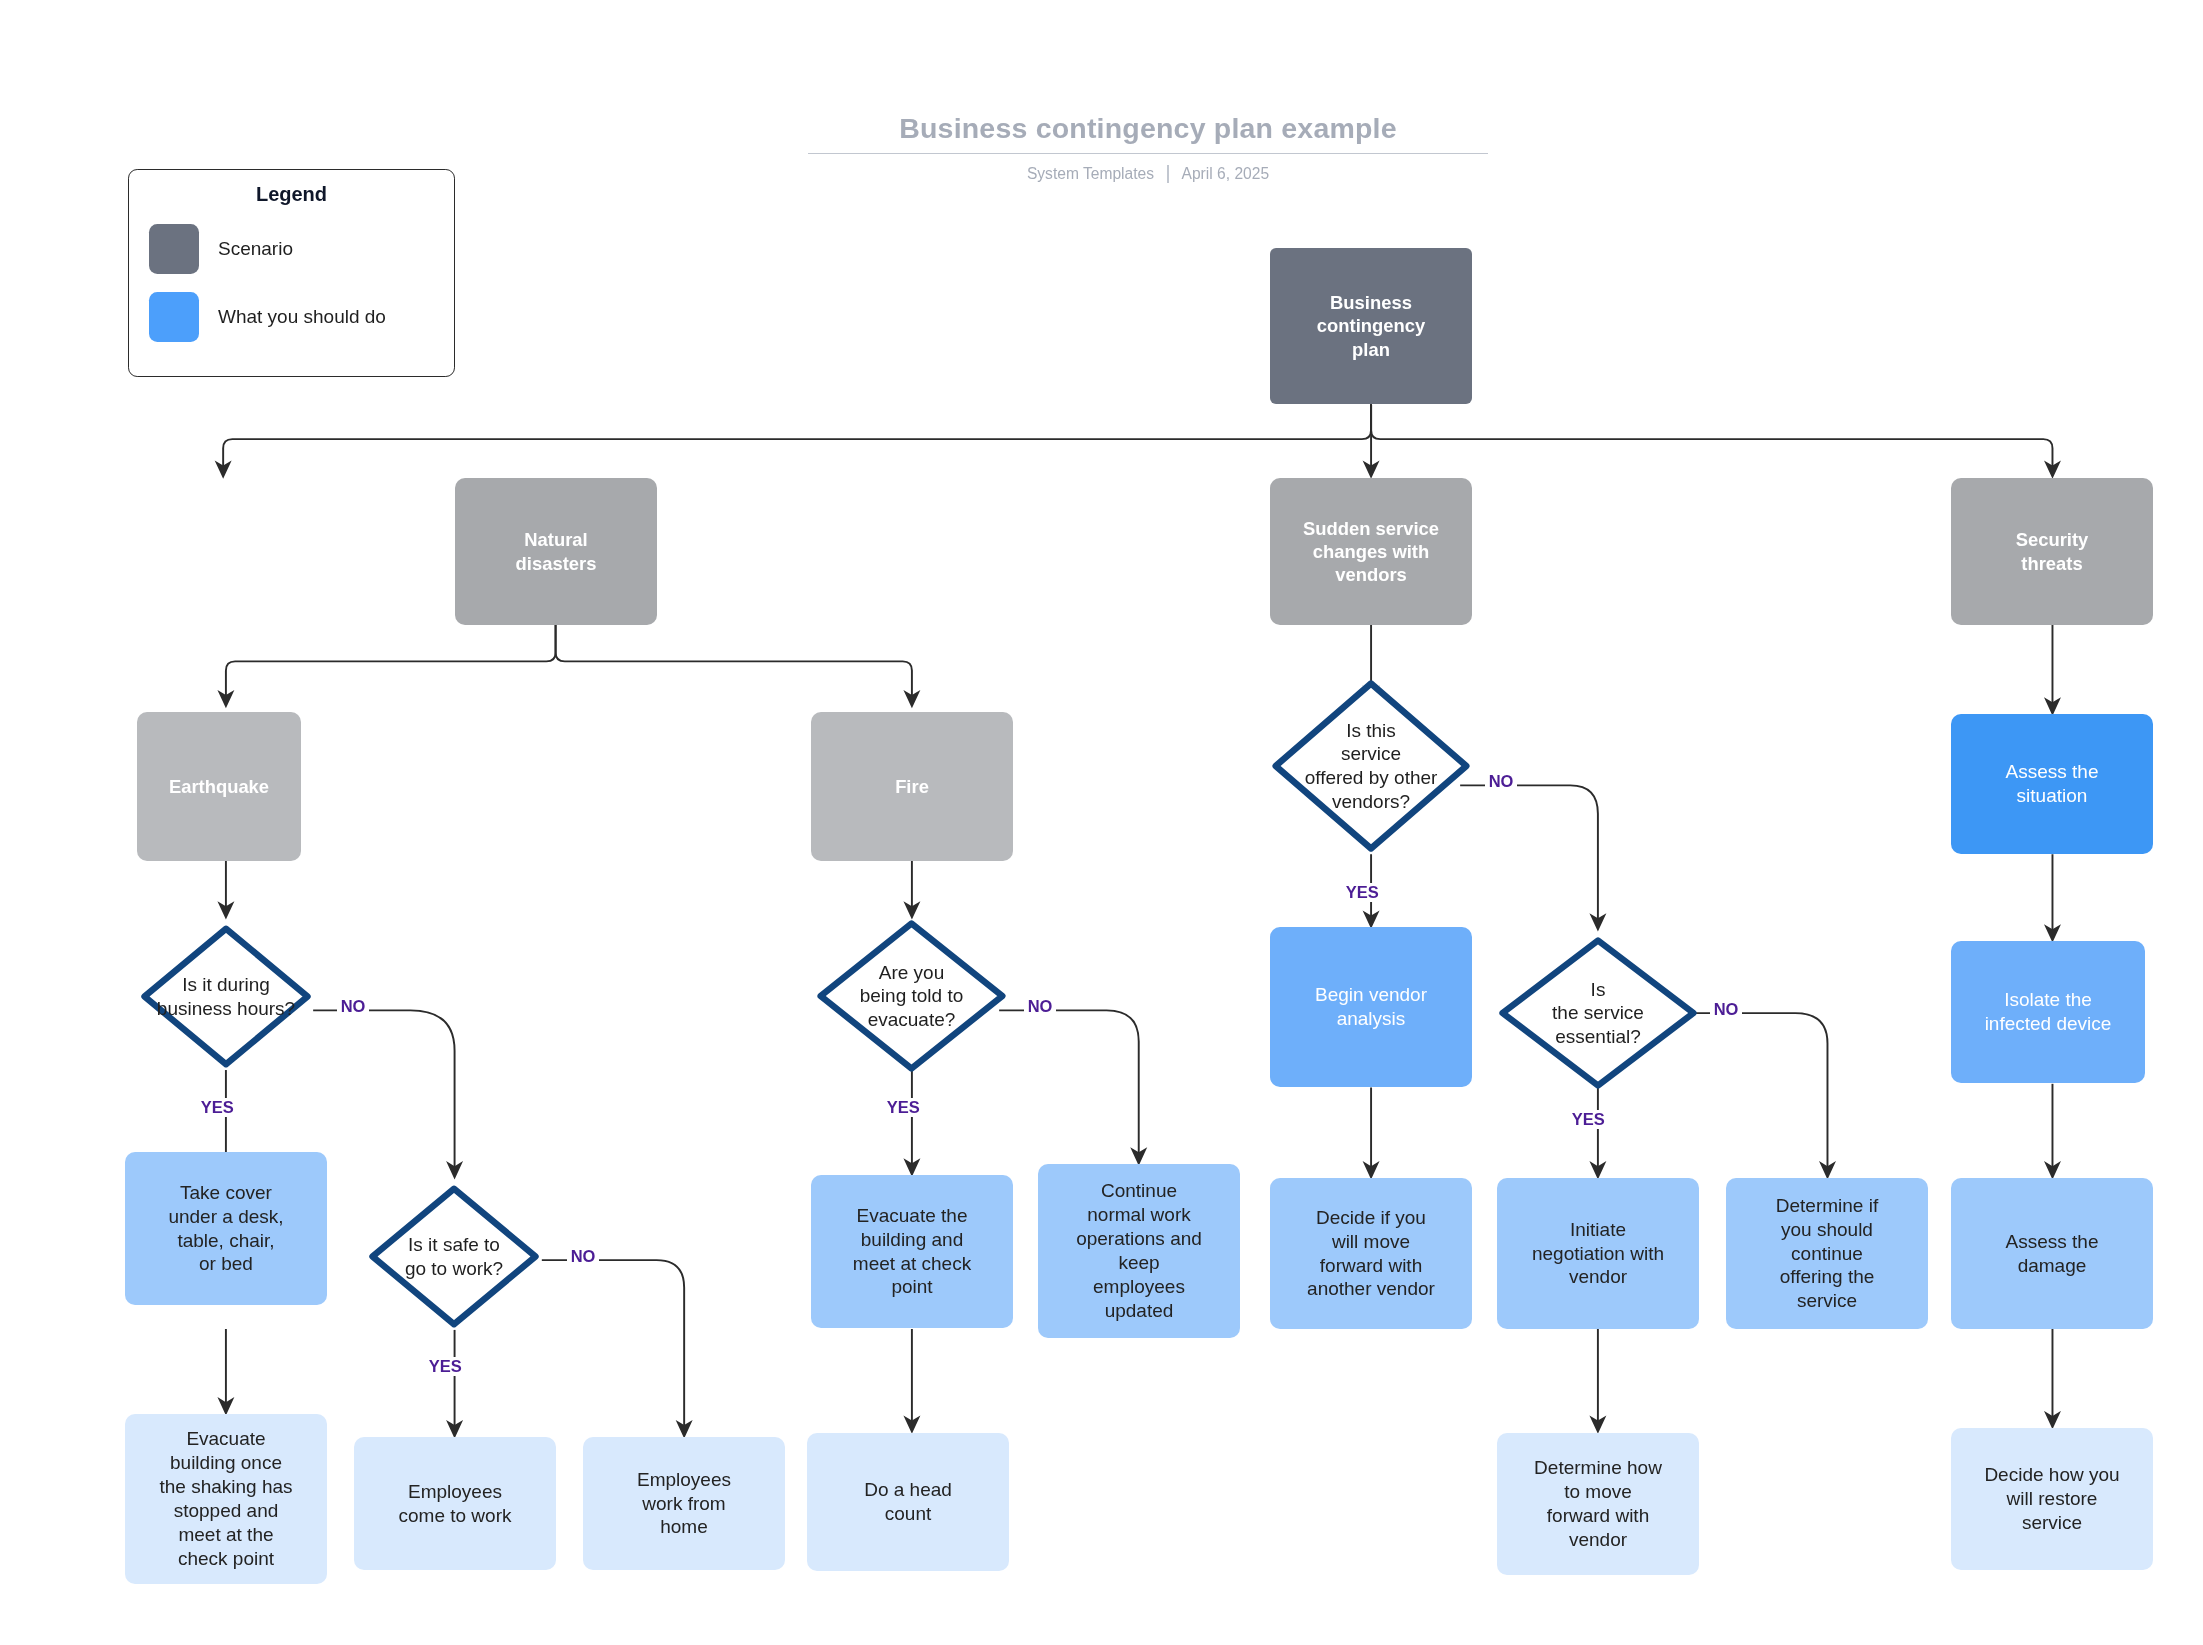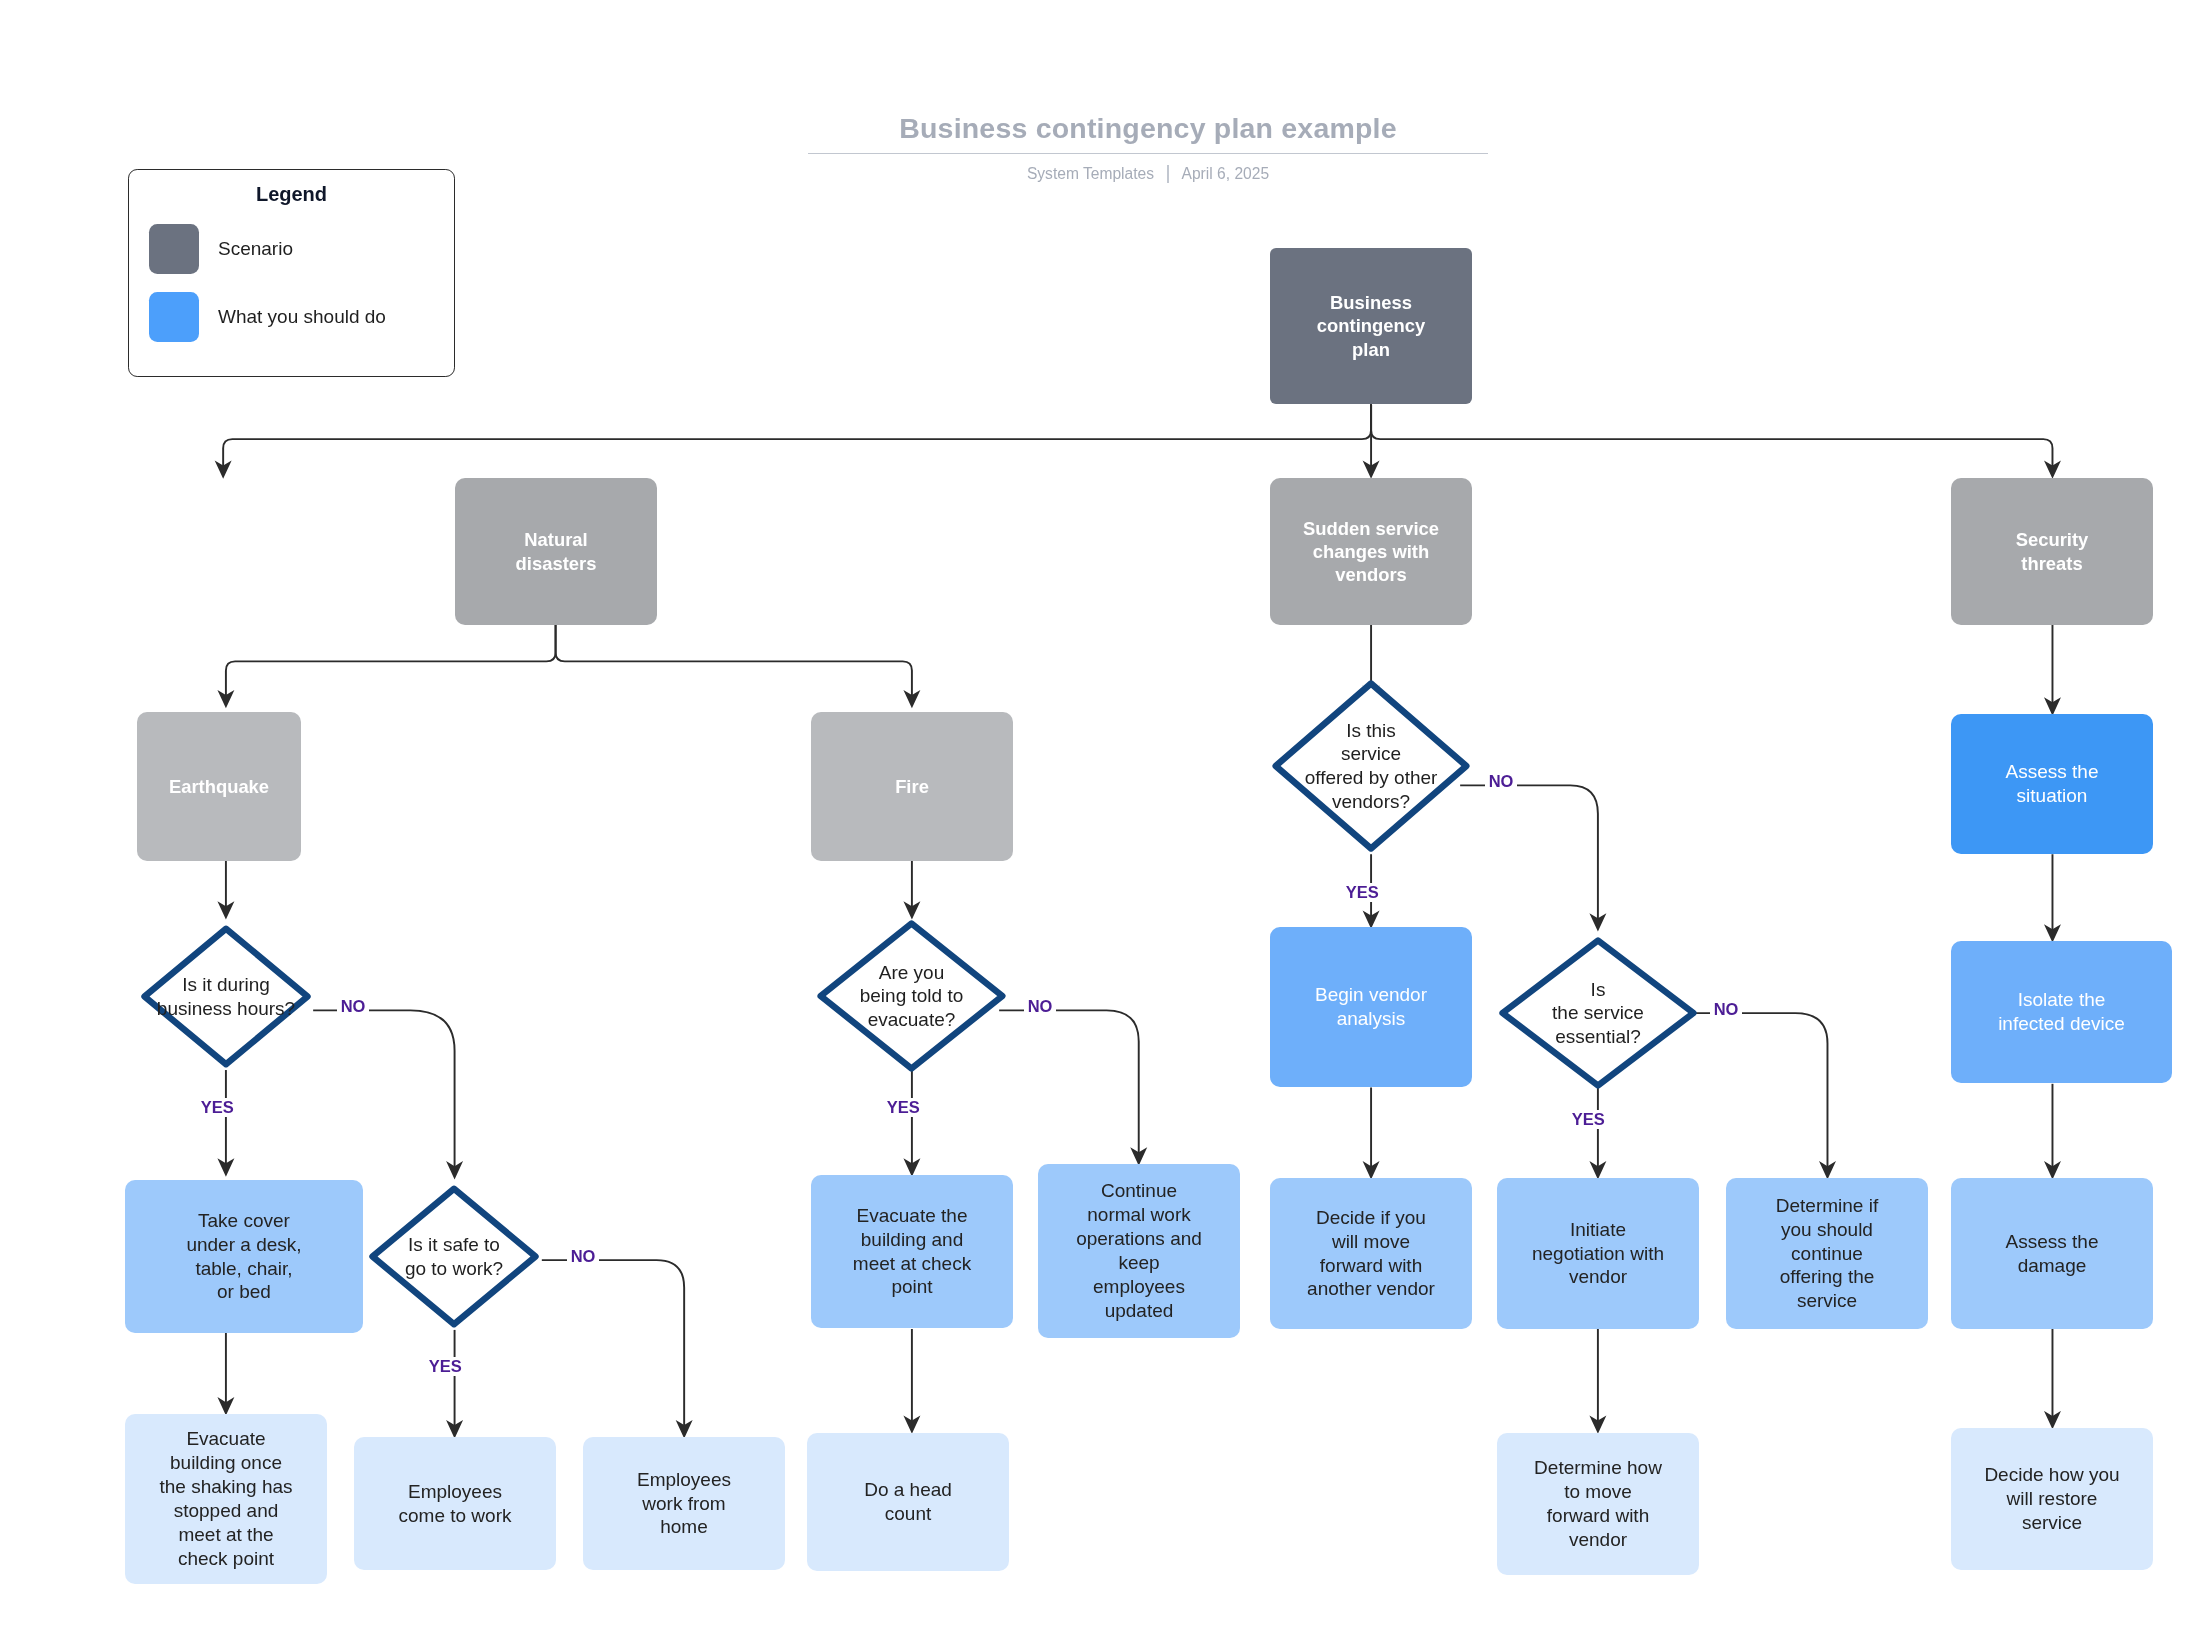--- a/index.html
+++ b/index.html
@@ -312,21 +312,21 @@
     <svg width="202" height="156" viewBox="0 0 220 170">
       <polygon points="110,6 214,85 110,164 6,85" fill="#ffffff" stroke="#11457e" stroke-width="7" stroke-linejoin="round"></polygon>
     </svg>
     <div class="diamond-label">Is
 the service
 essential?</div>
   </div>
   <div class="edge-label" style="left:1568px; top:1110px;">YES</div>
   <div class="edge-label" style="left:1710px; top:1000px;">NO</div>
 
-  <div class="node action-mid" style="left:125px; top:1180px; width:238px; height:153px;">Take cover
+  <div class="node action-mid" style="left:125px; top:1152px; width:202px; height:153px;">Take cover
 under a desk,
 table, chair,
 or bed</div>
 
   <div class="node action-mid" style="left:811px; top:1175px; width:202px; height:153px;">Evacuate the
 building and
 meet at check
 point</div>
 
   <div class="node action-mid" style="left:1038px; top:1164px; width:202px; height:174px;">Continue
@@ -350,21 +350,21 @@
 
   <div class="node action-mid" style="left:1726px; top:1178px; width:202px; height:151px;">Determine if
 you should
 continue
 offering the
 service</div>
 
   <div class="node action-strong" style="left:1951px; top:714px; width:202px; height:140px;">Assess the
 situation</div>
 
-  <div class="node action-bright" style="left:1951px; top:941px; width:221px; height:142px;">Isolate the
+  <div class="node action-bright" style="left:1951px; top:941px; width:194px; height:142px;">Isolate the
 infected device</div>
 
   <div class="node action-mid" style="left:1951px; top:1178px; width:202px; height:151px;">Assess the
 damage</div>
 
   <div class="node action-light" style="left:125px; top:1414px; width:202px; height:170px;">Evacuate
 building once
 the shaking has
 stopped and
 meet at the

